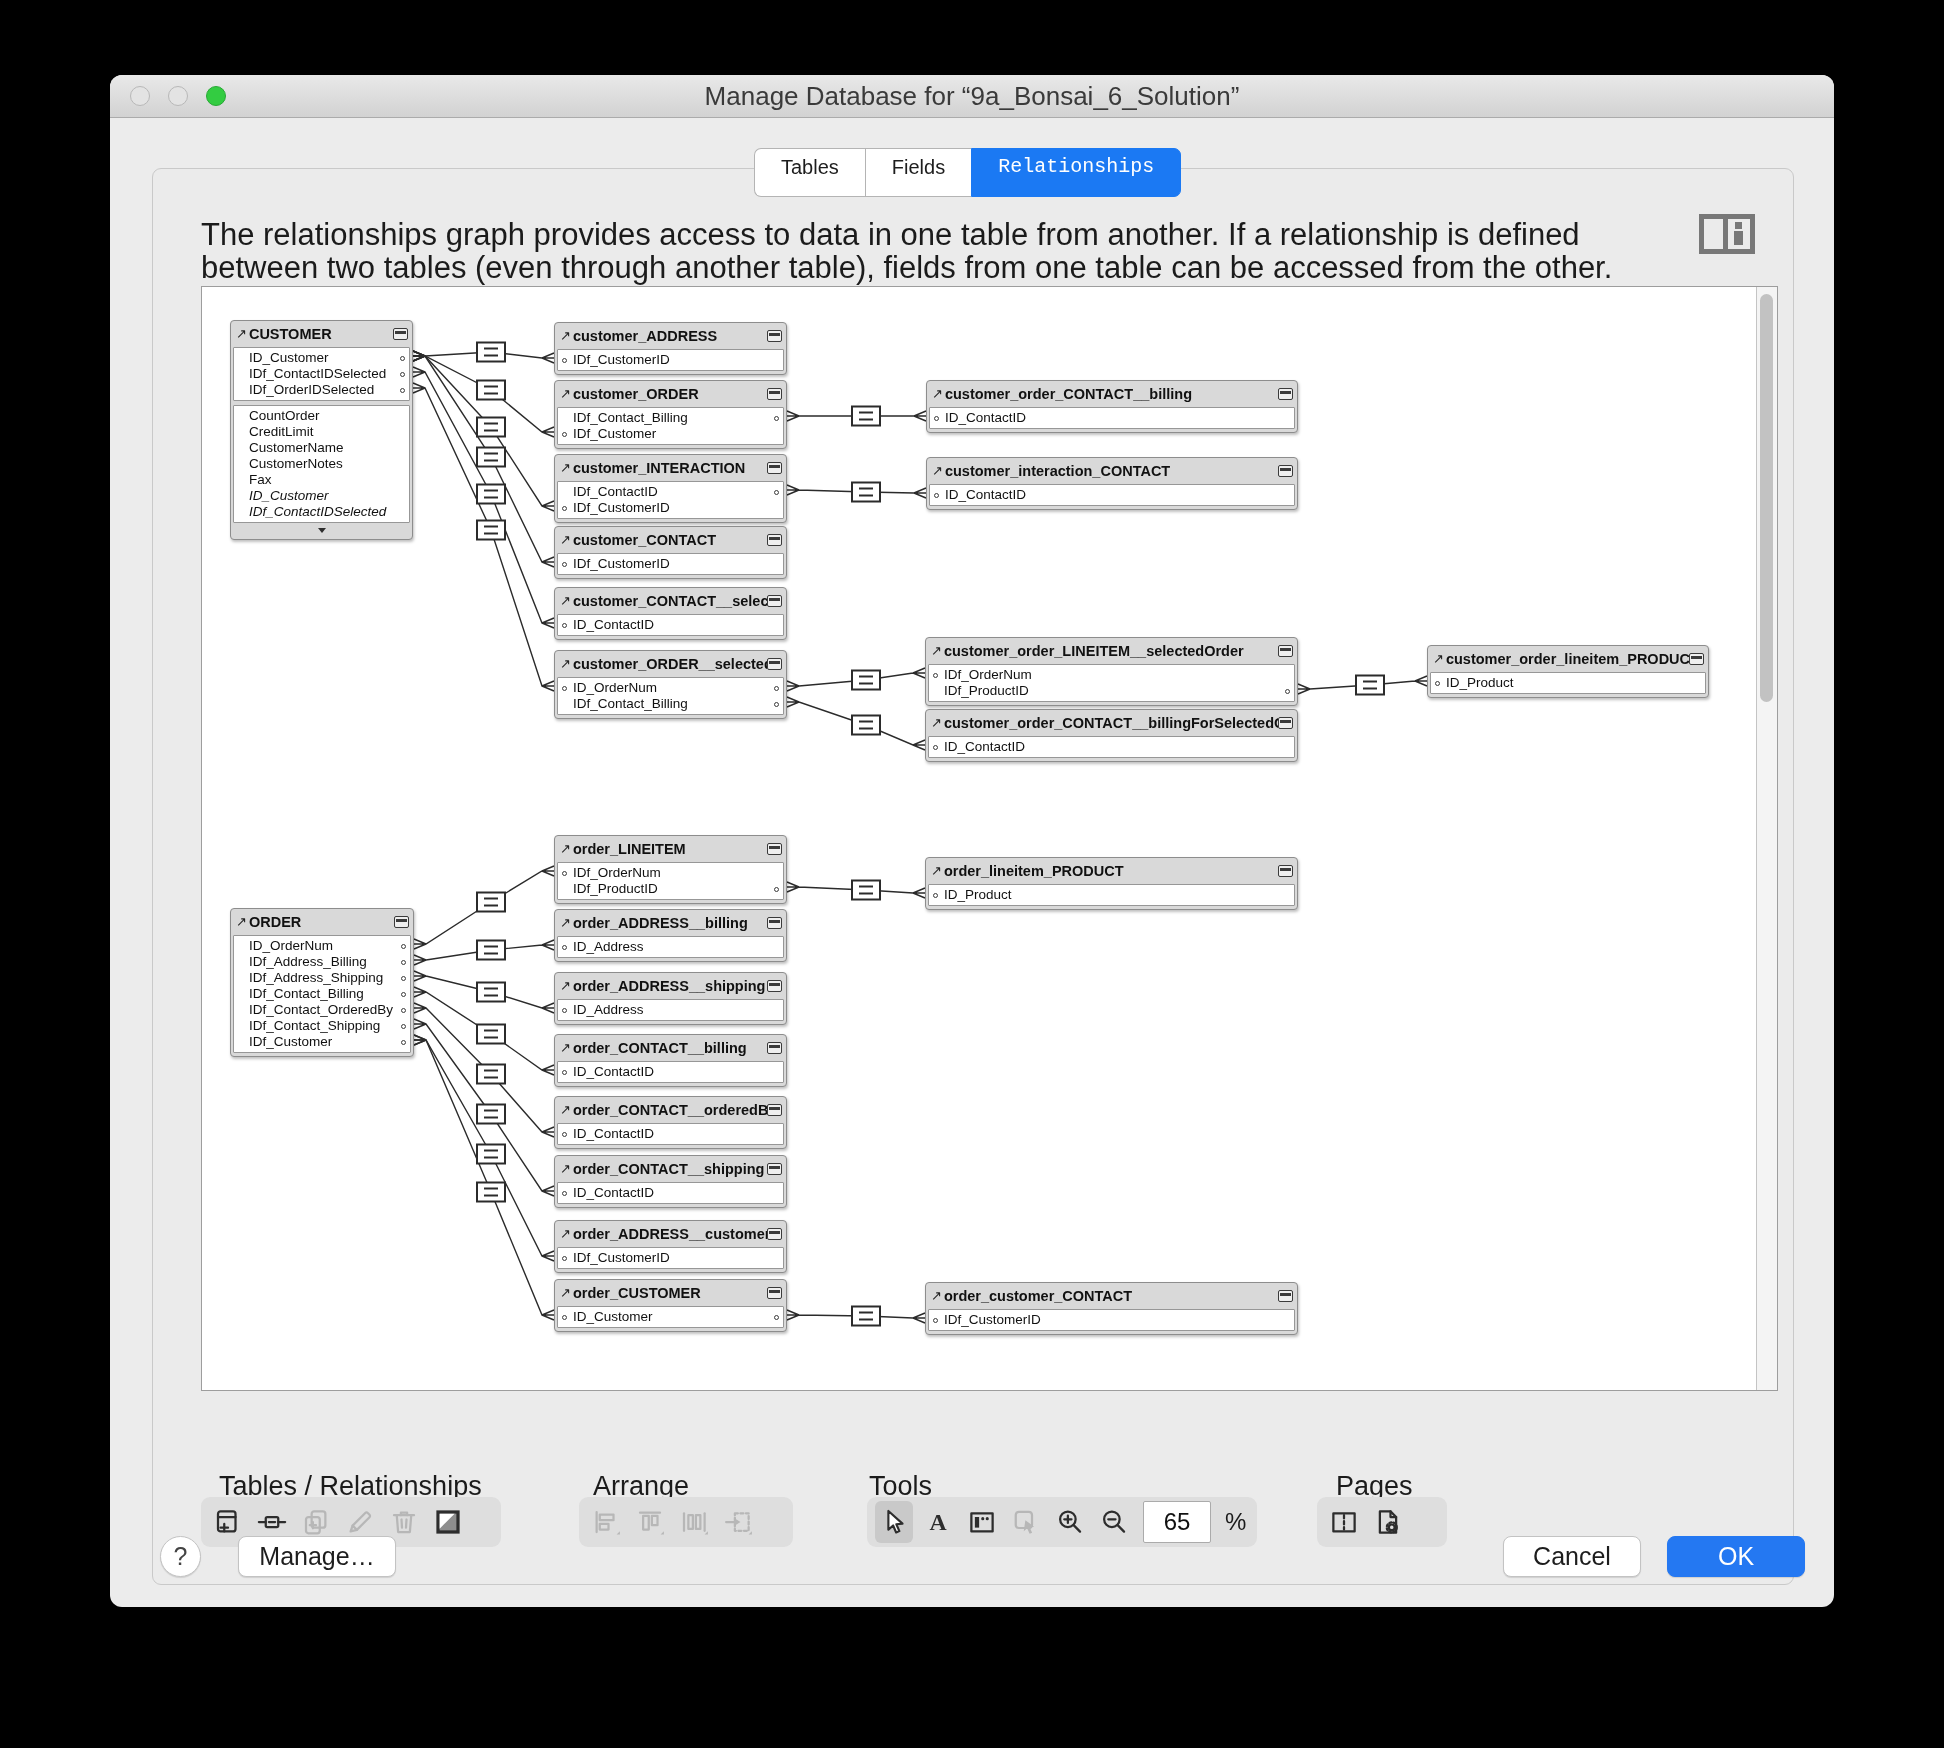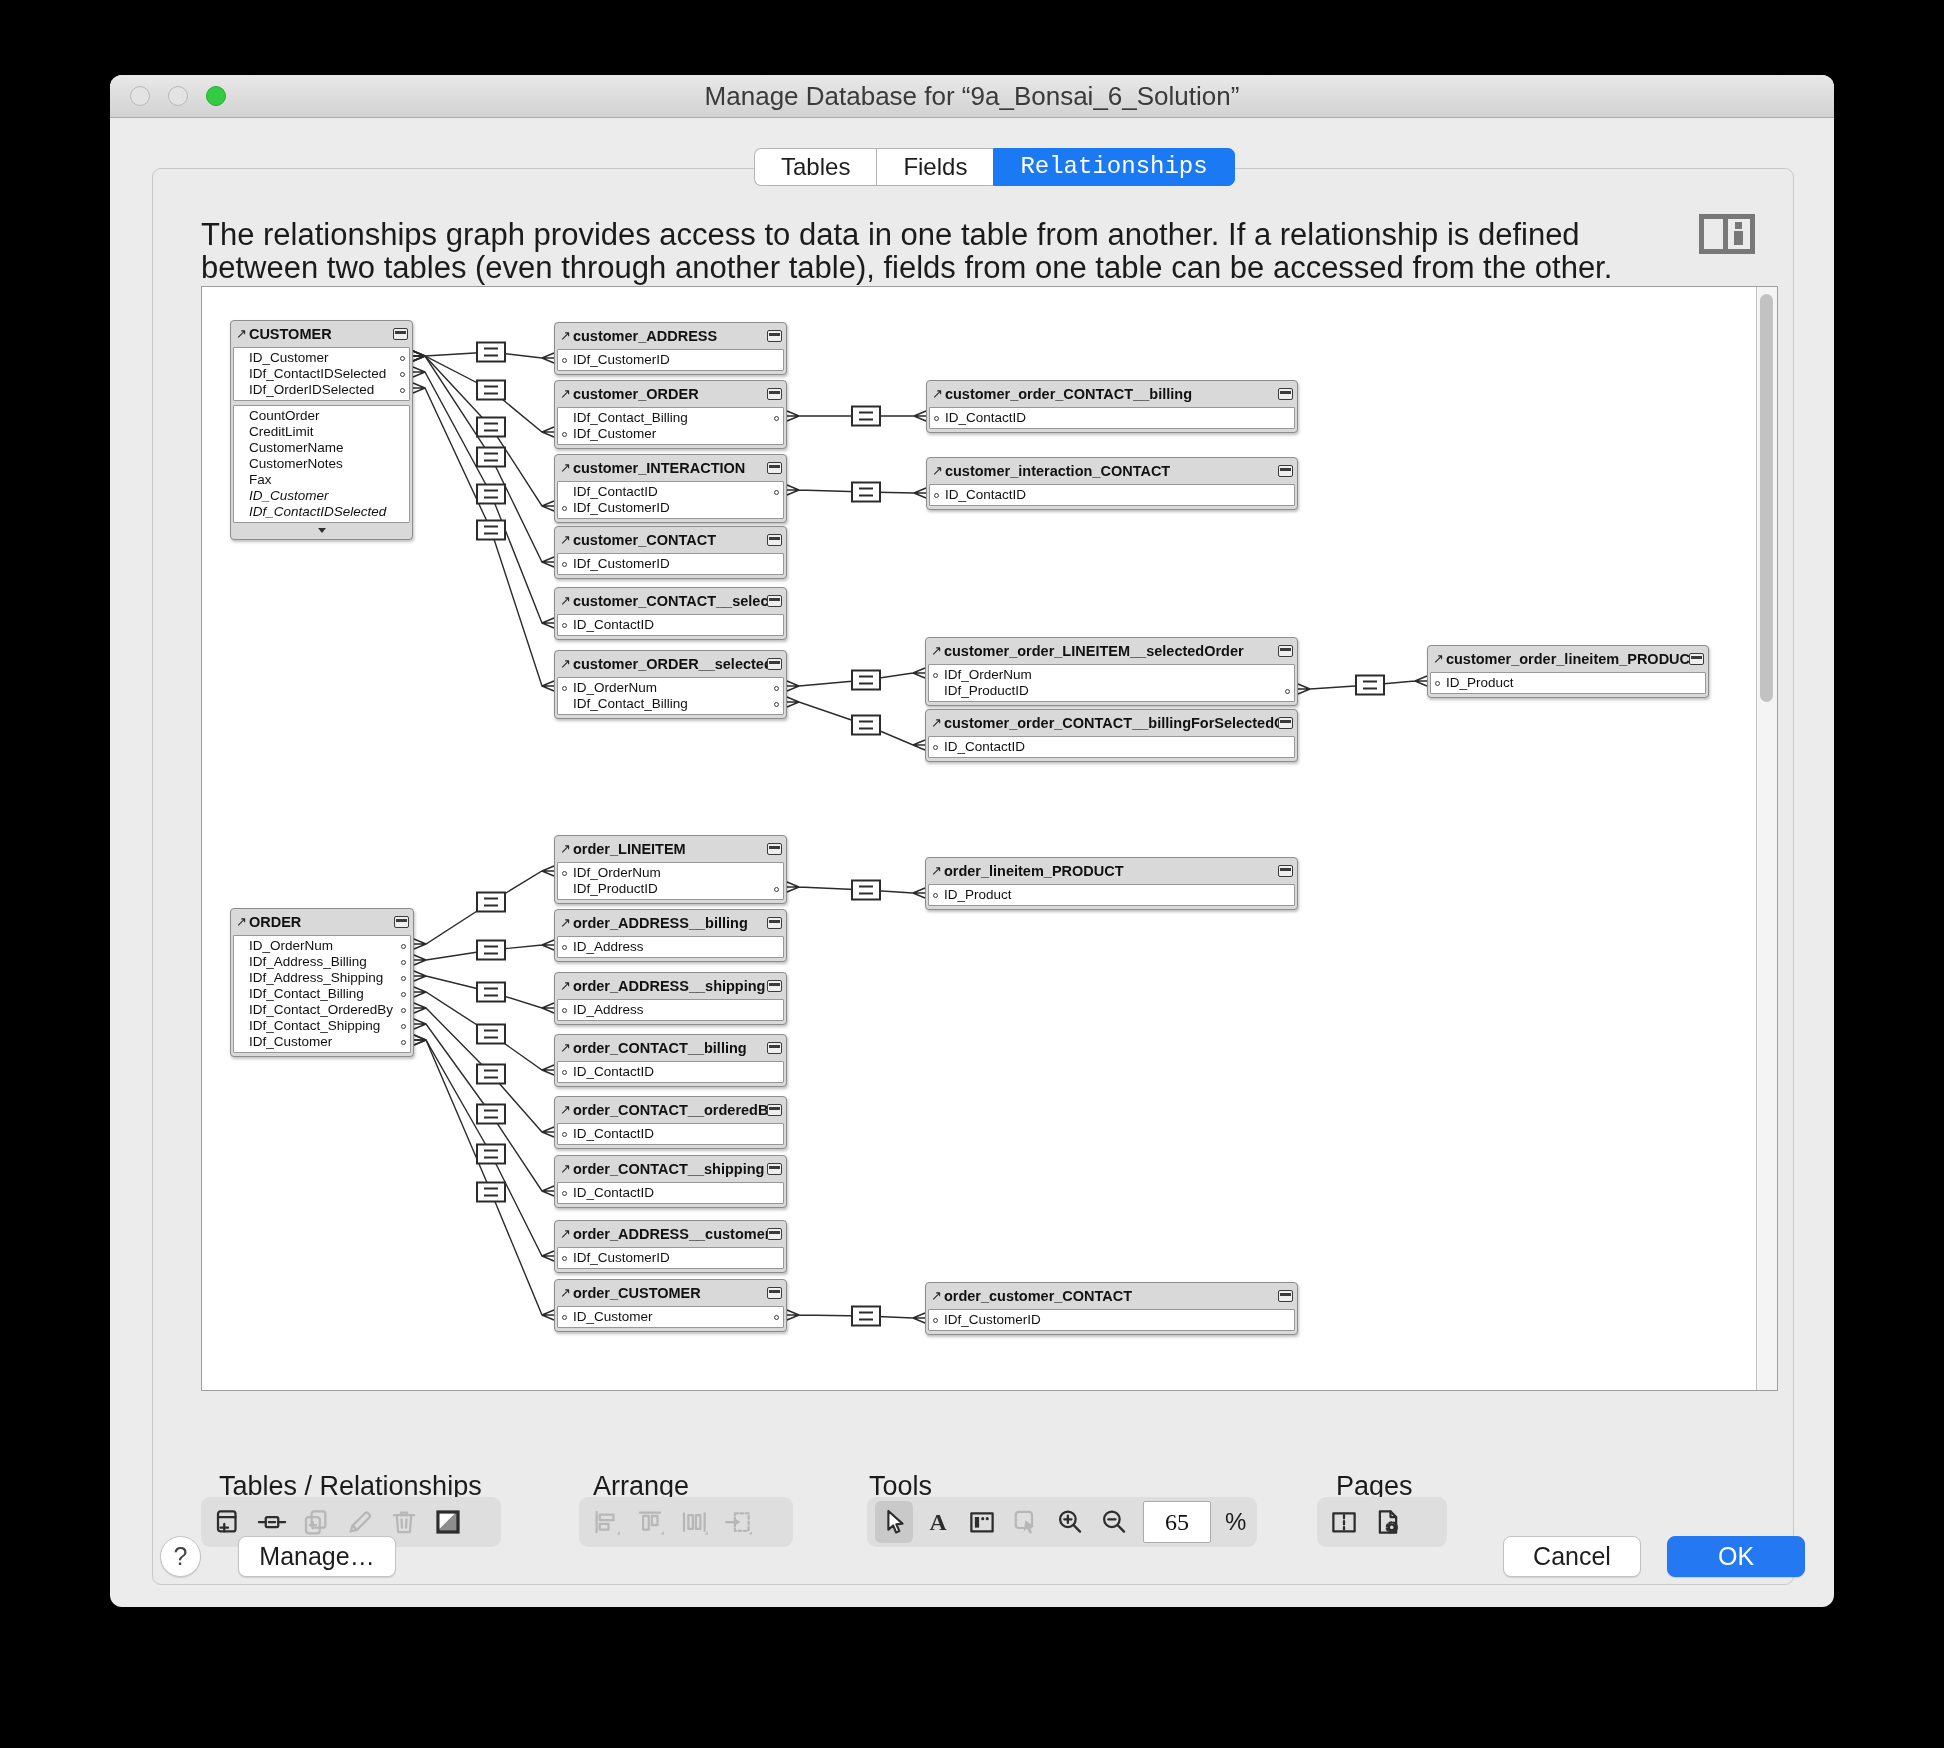--- a/index.html
+++ b/index.html
@@ -11,21 +11,21 @@
   .titlebar{position:absolute;left:0;top:0;right:0;height:42px;border-radius:12px 12px 0 0;
             background:linear-gradient(#e9e9e9,#d2d2d2);border-bottom:1px solid #ababab;}
   .title{position:absolute;left:0;right:0;top:0;height:42px;line-height:42px;text-align:center;
          font-size:26px;color:#3a3a3a;}
   .light{position:absolute;top:11px;width:20px;height:20px;border-radius:50%;box-sizing:border-box;}
   .light.l1{left:20px;background:#e3e3e3;border:1.5px solid #b8b8b8;}
   .light.l2{left:58px;background:#e3e3e3;border:1.5px solid #b8b8b8;}
   .light.l3{left:96px;background:#33cc41;border:1.5px solid #28a935;}
   
   .tabs{position:absolute;left:644px;top:73px;height:38px;display:flex;z-index:5;}
-  .tab{box-sizing:border-box;height:38px;line-height:36px;padding:0 26px;font-size:24px;color:#1d1d1d;
+  .tab{box-sizing:border-box;height:49px;line-height:36px;padding:0 26px;font-size:20px;color:#1d1d1d;
        background:#fff;border:1px solid #b4b4b4;border-right:none;}
   .tab:first-child{border-radius:7px 0 0 7px;}
   .tab:last-child{border-radius:0 7px 7px 0;border-right:1px solid #b4b4b4;}
   .tab.active{background:#1b79f3;border-color:#1b79f3;color:#fff;font-family:Liberation Mono, monospace;}
   
   .panel{position:absolute;left:42px;top:93px;width:1640px;height:1415px;background:#ebebeb;
          border:1px solid #c9c9c9;border-radius:9px;}
   .desc{position:absolute;left:48px;top:49px;width:1470px;font-size:31px;line-height:33px;color:#1b1b1b;}
   
   .info-toggle{position:absolute;right:38px;top:45px;width:46px;height:30px;border:5px solid #787878;
@@ -63,21 +63,21 @@
   
   .tool-label{position:absolute;font-size:27px;color:#1b1b1b;top:1302px;}
   .tool-group{position:absolute;top:1328px;height:50px;background:#dedede;border-radius:9px;
               display:flex;align-items:center;padding:0 8px;box-sizing:border-box;gap:6px;}
   .tbtn{width:38px;height:42px;display:flex;align-items:center;justify-content:center;border-radius:6px;
         color:#2d2d2d;position:relative;}
   .tbtn.disabled{color:#b7b7b7;}
   .tbtn.selected{background:#c9c9c9;}
   .tbtn svg{width:30px;height:30px;}
   .zoom-input{width:62px;height:38px;border:1px solid #ababab;border-radius:2px;background:#fff;
-              font-size:24px;text-align:center;font-family:Liberation Serif, serif;color:#111;margin-left:4px;}
+              font-size:24px;text-align:center;font-family:Liberation Sans, sans-serif;color:#111;margin-left:4px;}
   .pct{font-size:24px;color:#1b1b1b;margin-left:8px;}
   
   .btn{position:absolute;top:1461px;height:41px;box-sizing:border-box;border:1px solid #c3c3c3;border-radius:8px;
        background:#fff;font-size:25px;color:#1d1d1d;text-align:center;line-height:39px;
        box-shadow:0 1px 1px rgba(0,0,0,.12);}
   .btn.help{left:50px;width:41px;border-radius:50%;color:#444;}
   .btn.print{left:128px;width:158px;}
   .btn.cancel{left:1393px;width:138px;}
   .btn.ok{left:1557px;width:138px;background:#2478f2;border-color:#2478f2;color:#fff;}
 </style>

